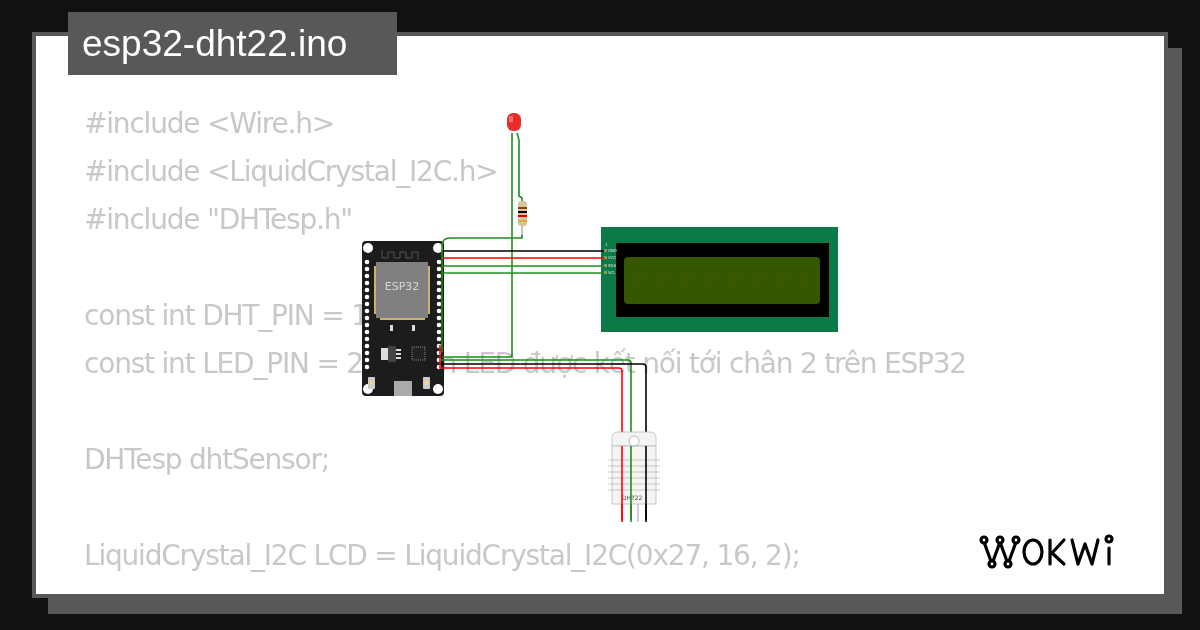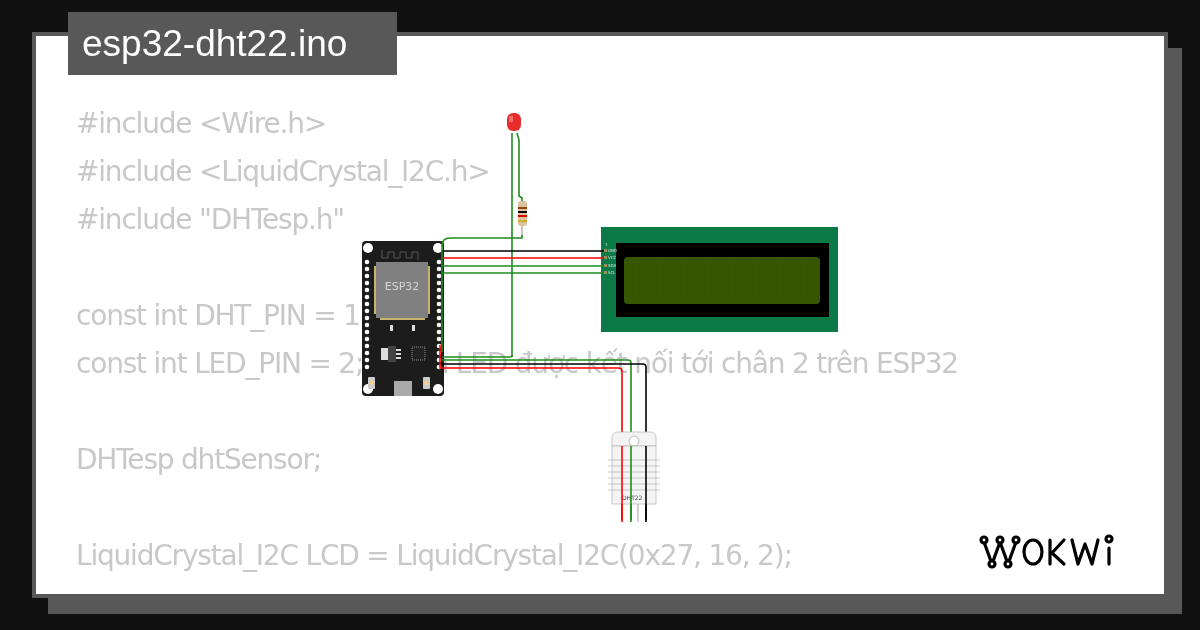--- a/index.html
+++ b/index.html
@@ -3,21 +3,21 @@
 <meta charset="utf-8">
 <style>
   html, body { margin:0; padding:0; }
   body { width:1200px; height:630px; background:#111111; position:relative; overflow:hidden; font-family:"DejaVu Sans", sans-serif; }
   .shadow { position:absolute; left:48px; top:48px; width:1134px; height:566px; background:#585858; }
   .card { position:absolute; left:32px; top:32px; width:1136px; height:566px; background:#585858; }
   .card-inner { position:absolute; left:4px; top:4px; width:1128px; height:558px; background:#ffffff; overflow:hidden; }
   .title-tab { position:absolute; left:68px; top:12px; height:63px; width:329px; background:#585858; color:#ffffff;
     font-family:"Liberation Sans", sans-serif; font-size:37px; line-height:63px; padding:0 0 0 14px; box-sizing:border-box; }
   .code { position:absolute; left:68px; top:104px; color:#c8c8c8; font-family:"DejaVu Sans", sans-serif; font-size:28px; letter-spacing:-1.2px; }
-  .code-line { position:absolute; left:8px; white-space:pre; height:40px; line-height:40px; }
+  .code-line { position:absolute; left:16px; white-space:pre; height:40px; line-height:40px; }
   .diagram { position:absolute; left:0; top:0; width:1200px; height:630px; }
   .logo { position:absolute; left:978px; top:528px; }
 </style>
 </head>
 <body>
 
 <div class="shadow"></div>
 <div class="card">
   <div class="card-inner"></div>
 </div>

